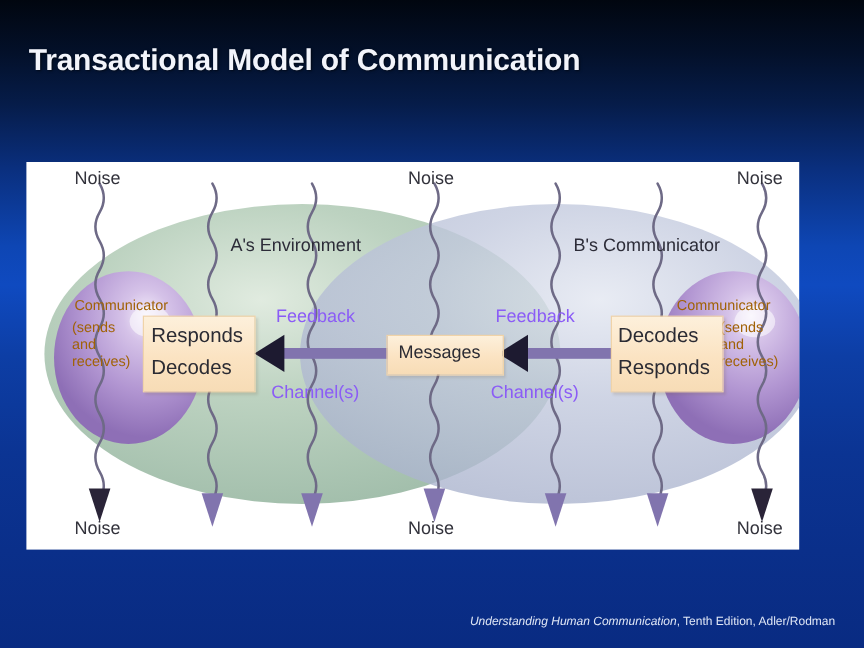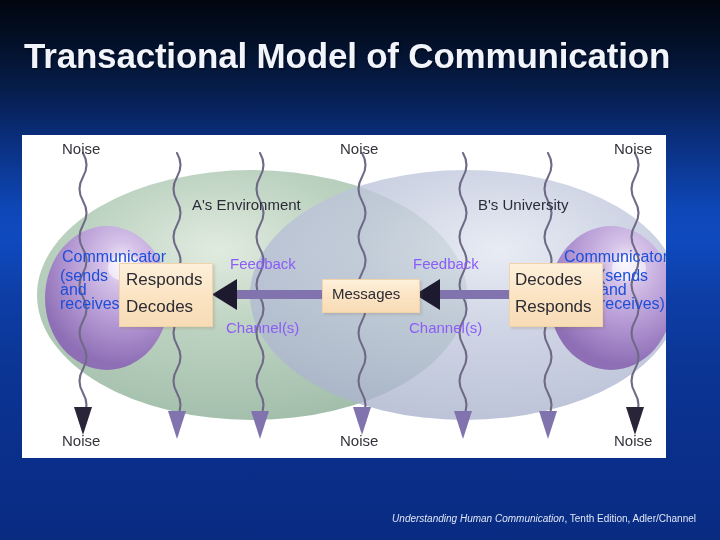--- a/index.html
+++ b/index.html
@@ -20,36 +20,36 @@
         #0f4ac0 44%,
         #0d3ea5 55%,
         #0b3493 70%,
         #0a2f8a 85%,
         #092b82 100%);
   }
   
   #title{
     position:absolute;left:24px;top:36px;width:672px;
     color:#f2f4fb;
-    font-size:35px;font-weight:bold;letter-spacing:-0.2px;
+    font-size:25px;font-weight:bold;letter-spacing:-0.2px;
     text-shadow:1px 1px 2px rgba(0,0,0,.55);
     white-space:nowrap;
   }
   
   #figure{
     position:absolute;left:22px;top:135px;width:644px;height:323px;
     background:#ffffff;overflow:hidden;
   }
   #fig-svg{position:absolute;left:0;top:0;width:673px;height:323px;}
   
   .lbl{position:absolute;color:#2a2a33;font-family:"Liberation Sans",sans-serif;
        white-space:nowrap;line-height:1.08;}
   .noise{font-size:15px;color:#33333c;}
   .envlbl{font-size:15px;color:#2c2c38;margin-left:32px;}
-  .commlbl{font-size:16px;color:#1d4ed8;}
+  .commlbl{font-size:12px;color:#a16207;}
   .sr{font-size:17px;color:#2b2b33;}
   .fb{font-size:15px;color:#8b5cf6;}
   .msg{font-size:15px;color:#2b2b33;}
   .box{
     position:absolute;
     background:linear-gradient(180deg,#fdf0db 0%,#fbe3c2 55%,#f7dcb6 100%);
     border:1px solid #f0d3a8;
     box-shadow:2px 2px 2px rgba(120,100,70,.18);
   }
   
@@ -145,21 +145,21 @@
         <path d="M418,144 L418,175 L393,159.5 Z" fill="#1d1a30"></path>
         <path d="M504,144 L504,175 L529,159.5 Z" fill="#8174ae"></path>
       </g>
     </svg>
 
     <div class="lbl noise" style="left:40px;top:6px;">Noise</div>
     <div class="lbl noise" style="left:318px;top:6px;">Noise</div>
     <div class="lbl noise" style="left:592px;top:6px;">Noise</div>
 
     <div class="lbl envlbl" style="left:138px;top:62px;">A's Environment</div>
-    <div class="lbl envlbl" style="left:424px;top:62px;">B's University</div>
+    <div class="lbl envlbl" style="left:424px;top:62px;">B's Communicator</div>
 
     <div class="lbl commlbl" style="left:40px;top:113px;">Communicator</div>
     <div class="lbl commlbl" style="left:38px;top:132px;">(sends</div>
     <div class="lbl commlbl" style="left:38px;top:146px;">and</div>
     <div class="lbl commlbl" style="left:38px;top:160px;">receives)</div>
 
     <div class="lbl commlbl" style="left:542px;top:113px;">Communicator</div>
     <div class="lbl commlbl" style="left:578px;top:132px;">(sends</div>
     <div class="lbl commlbl" style="left:578px;top:146px;">and</div>
     <div class="lbl commlbl" style="left:578px;top:160px;">receives)</div>
@@ -180,16 +180,16 @@
     <div class="lbl fb" style="left:391px;top:121px;">Feedback</div>
     <div class="lbl fb" style="left:387px;top:185px;">Channel(s)</div>
 
     <div class="lbl noise" style="left:40px;top:298px;">Noise</div>
     <div class="lbl noise" style="left:318px;top:298px;">Noise</div>
     <div class="lbl noise" style="left:592px;top:298px;">Noise</div>
 
   </div>
 
   <div id="credit">
-    <div><span class="ital">Understanding Human Communication</span><span>, Tenth Edition, Adler/Channel</span></div>
+    <div><span class="ital">Understanding Human Communication</span><span>, Tenth Edition, Adler/Rodman</span></div>
   </div>
 
 </div>
 
 </body></html>

